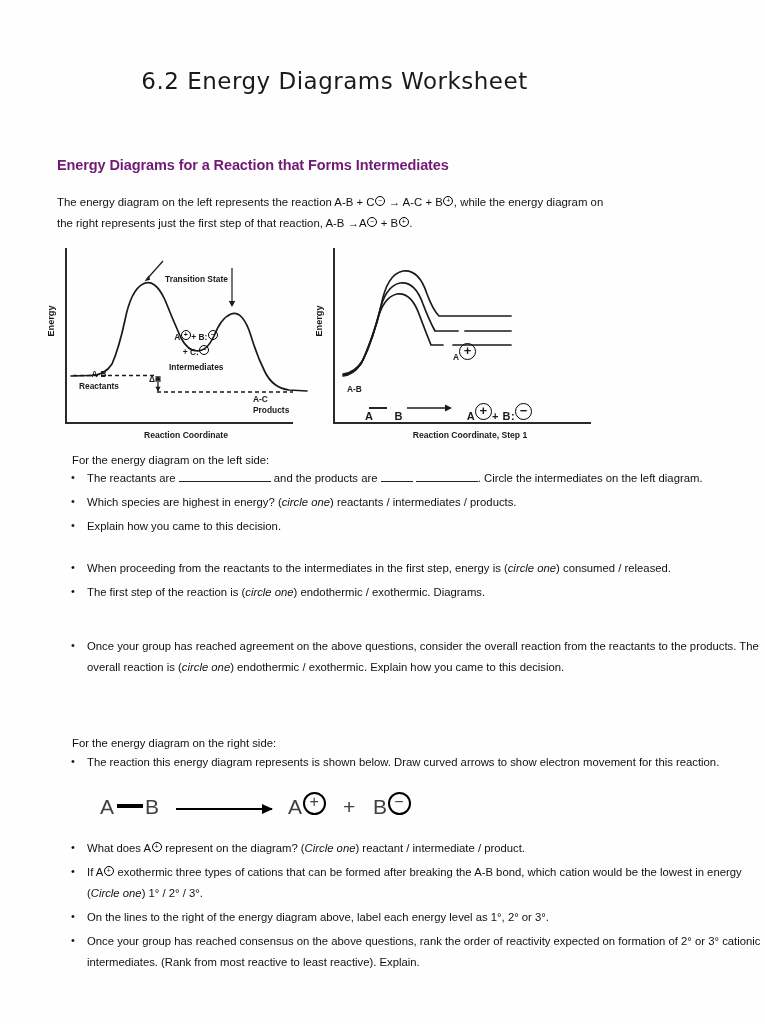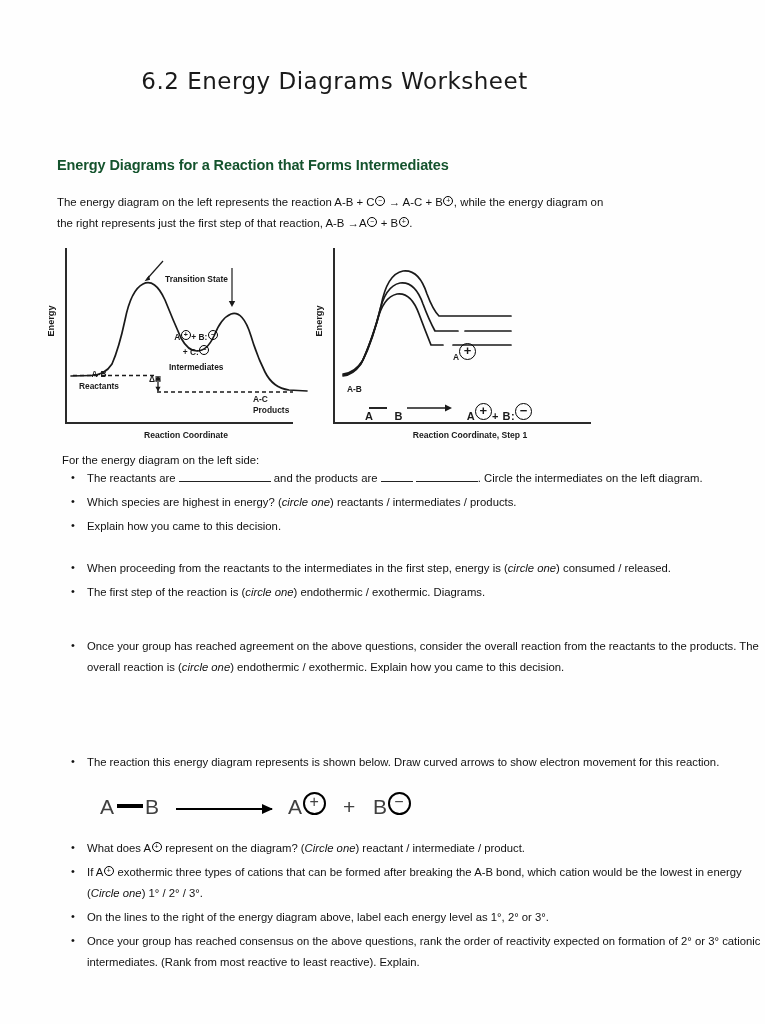--- a/index.html
+++ b/index.html
@@ -35,21 +35,21 @@
     color: #1a1a1a;
   }
 
   
   .section-heading {
     position: absolute;
     left: 57px;
     top: 157px;
     font-size: 14.5px;
     font-weight: bold;
-    color: #14532d;
+    color: #701a75;
     letter-spacing: -0.1px;
   }
 
   .intro {
     position: absolute;
     left: 57px;
     top: 192px;
     width: 560px;
     font-size: 11.4px;
     line-height: 21px;
@@ -147,21 +147,21 @@
   .note-ab     { left: 22px;  top: 120px; text-align: center; }
   .note-dh     { left: 92px;  top: 125px; }
   .note-inter  { left: 112px; top: 82px;  text-align: center; line-height: 15px; }
   .note-ac     { left: 196px; top: 146px; text-align: left; line-height: 11px; }
   .note-ab-r   { left: 22px;  top: 135px; }
   .note-aplus  { left: 128px; top: 95px;  }
   .note-eq     { left: 40px;  top: 155px; font-size: 11px; letter-spacing: 0.5px; }
 
   
   .qtext { position: absolute; font-size: 11.3px; color: #111; line-height: 20px; }
-  .lead  { left: 62px; }
+  .lead  { left: 72px; }
   ul.bullets {
     position: absolute;
     margin: 0;
     padding: 0 0 0 30px;
     list-style: none;
   }
   ul.bullets > li {
     position: relative;
     font-size: 11.3px;
     line-height: 21px;
@@ -357,20 +357,21 @@
       <span>The first step of the reaction is (</span><em>circle one</em><span>) endothermic / exothermic. Diagrams.</span>
     </li>
   </ul>
 
   <ul class="bullets" style="left:57px; top:636px; width:690px;">
     <li>
       <span>Once your group has reached agreement on the above questions, consider the overall reaction from the reactants to the products. The overall reaction is (</span><em>circle one</em><span>) endothermic / exothermic. Explain how you came to this decision.</span>
     </li>
   </ul>
 
+  <div class="qtext lead" style="top:733px;">For the energy diagram on the right side:</div>
 
   <ul class="bullets" style="left:57px; top:752px; width:690px;">
     <li>
       <span>The reaction this energy diagram represents is shown below. Draw curved arrows to show electron movement for this reaction.</span>
     </li>
   </ul>
 
   <div class="big-eq">
     <span>A</span><span class="bond"></span><span>B</span><span class="arrow-long"></span><span>A</span><span class="circ-xl">+</span>
     <span style="display:inline-block;width:10px"></span><span>+</span>

